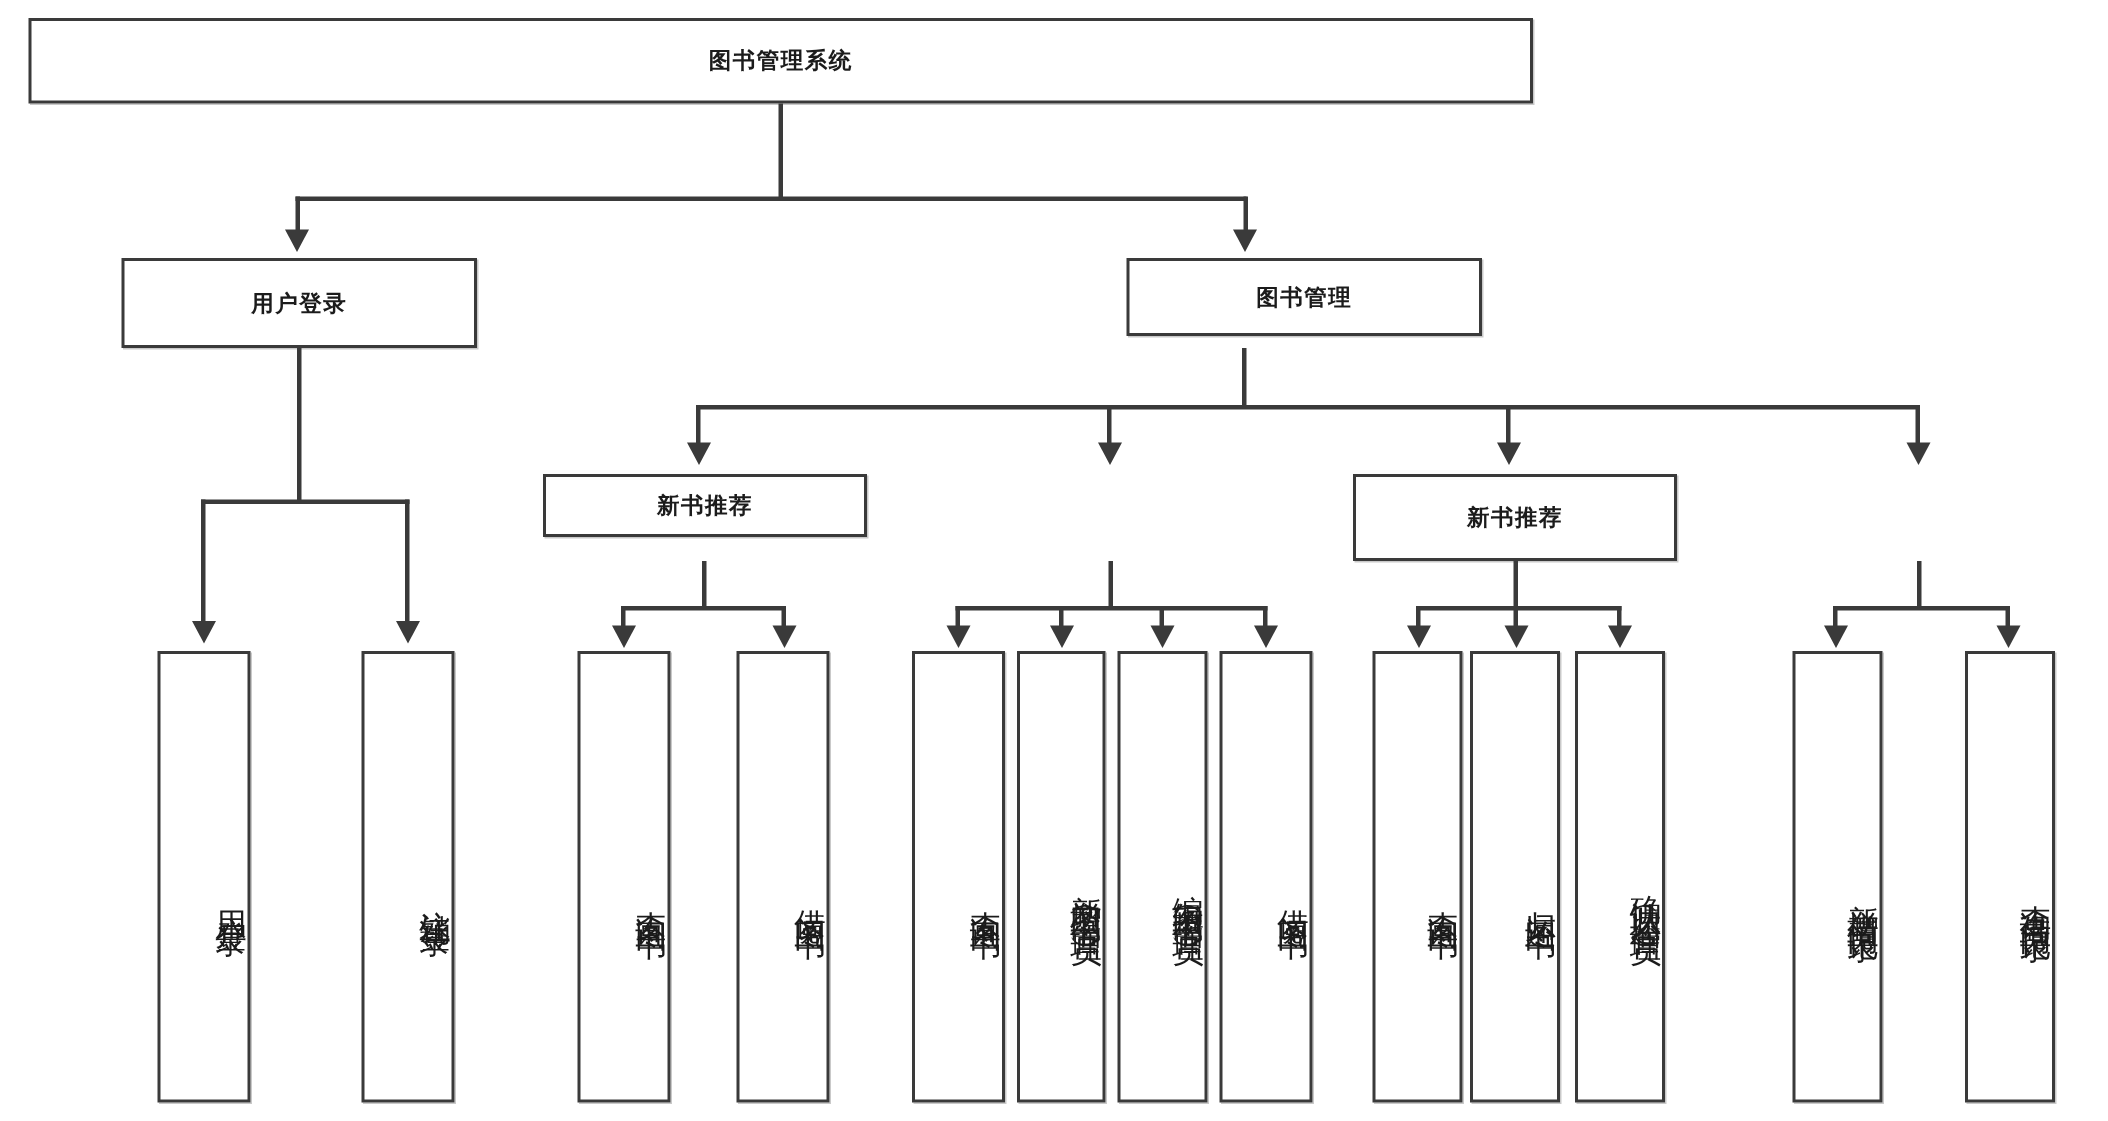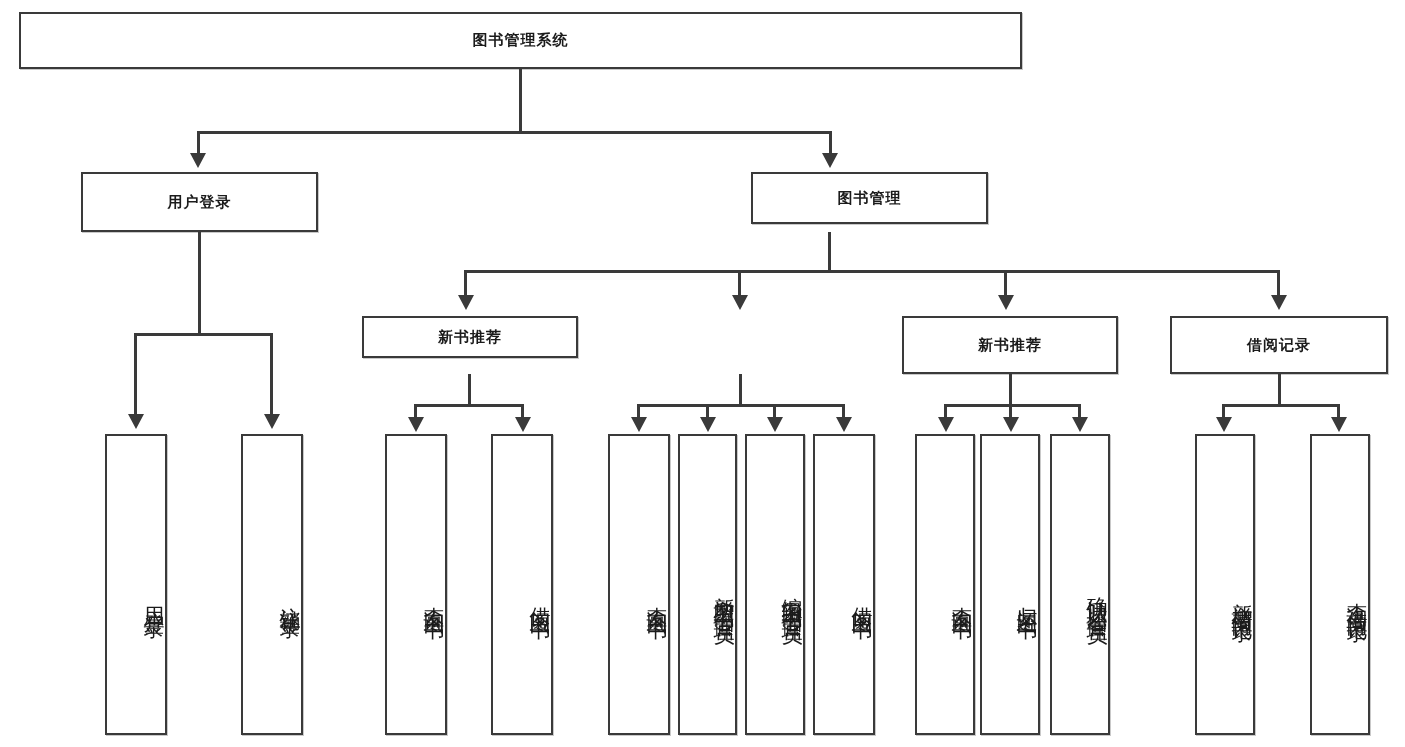--- a/index.html
+++ b/index.html
@@ -99,23 +99,20 @@
   <div class="arrowhead" style="left:998px;top:295px;"></div>
   <div class="ln vt" style="left:1277px;top:270px;height:26px;"></div>
   <div class="arrowhead" style="left:1271px;top:295px;"></div>
 
   <div class="node h" style="left:362px;top:316px;width:216px;height:42px;text-align:center;">
     <span>新书推荐</span>
   </div>
   <div class="node h" style="left:902px;top:316px;width:216px;height:58px;">
     <span>新书推荐</span>
   </div>
-  <div class="node h" style="left:1170px;top:316px;width:218px;height:58px;">
-    <span>借阅记录</span>
-  </div>
 
   <div class="ln vt" style="left:468px;top:374px;height:32px;"></div>
   <div class="ln hz" style="left:414px;top:404px;width:110px;"></div>
   <div class="ln vt" style="left:414px;top:404px;height:14px;"></div>
   <div class="arrowhead" style="left:408px;top:417px;"></div>
   <div class="ln vt" style="left:521px;top:404px;height:14px;"></div>
   <div class="arrowhead" style="left:515px;top:417px;"></div>
 
   <div class="ln vt" style="left:739px;top:374px;height:32px;"></div>
   <div class="ln hz" style="left:637px;top:404px;width:208px;"></div>

